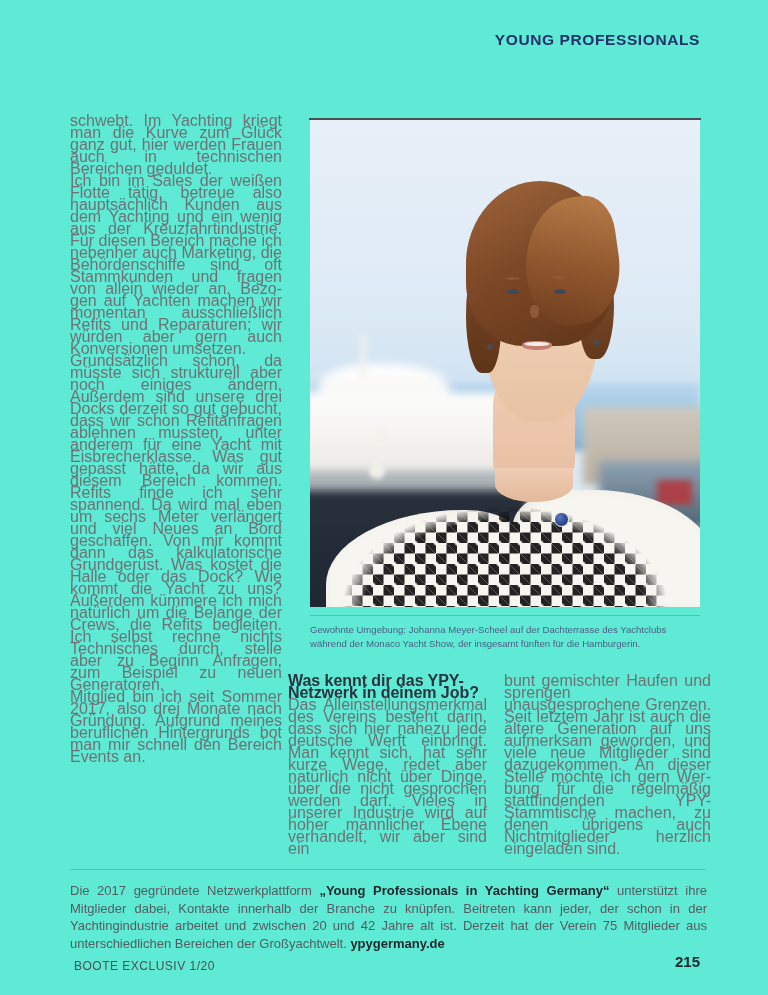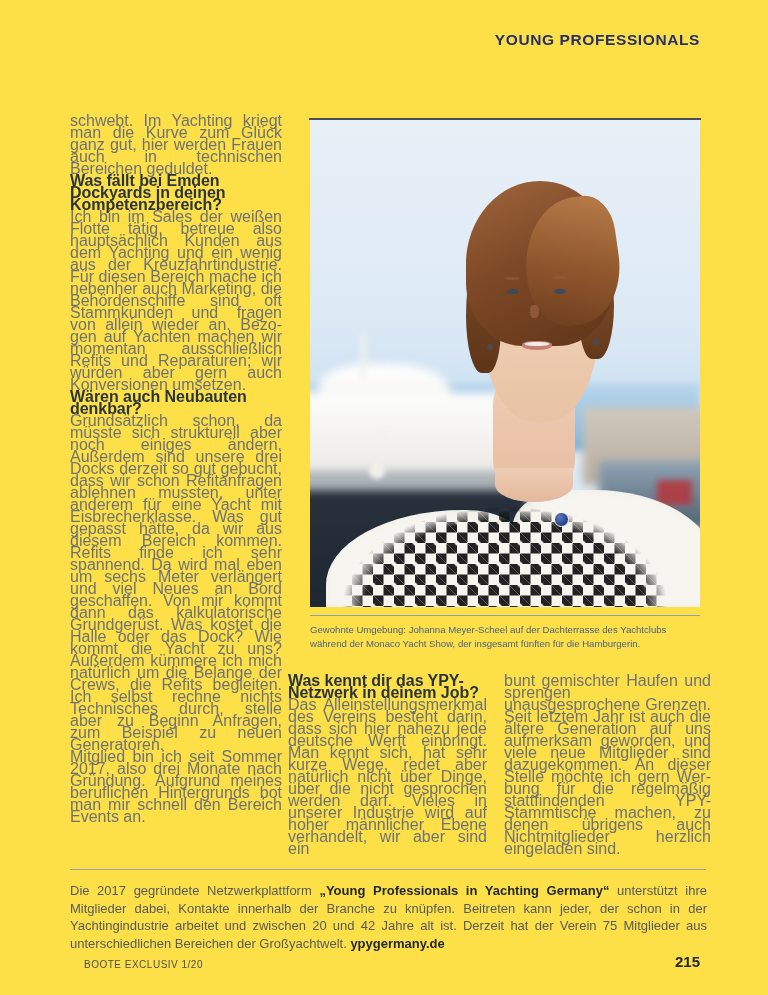--- a/index.html
+++ b/index.html
@@ -13,21 +13,21 @@
     position: relative;
     font-family: "Liberation Sans", sans-serif;
     -webkit-font-smoothing: antialiased;
   }
   .page {
     position: absolute;
     left: 0; top: 0;
     width: 768px;
     height: 995px;
     overflow: hidden;
-    background: #fde047;
+    background: #5eead4;
   }
 
   
   .running-head {
     position: absolute;
     right: 68px;
     top: 31px;
     font-size: 15.5px;
     font-weight: bold;
     letter-spacing: 0.6px;
@@ -364,23 +364,23 @@
     font-size: 13px;
     line-height: 17.6px;
     color: #575b60;
     text-align: justify;
   }
   .info-text b { color: #23282e; }
 
   
   .folio-left {
     position: absolute;
-    left: 84px;
+    left: 74px;
     top: 959px;
-    font-size: 10px;
+    font-size: 12px;
     letter-spacing: 0.5px;
     color: #4b4f55;
   }
   .folio-right {
     position: absolute;
     right: 68px;
     top: 953px;
     font-size: 15px;
     font-weight: bold;
     color: #23282e;
@@ -388,23 +388,21 @@
 </style>
 </head>
 <body>
 
 <div class="page">
 
   <div class="running-head">YOUNG PROFESSIONALS</div>
 
   <div class="col" id="col-left">
       <p class="b">schwebt. Im Yachting kriegt man die Kurve zum Glück ganz gut, hier werden Frauen auch in technischen Bereichen geduldet.</p>
-      <p class="q">Was fällt bei Emden Dockyards in dei­nen Kompetenzbereich?</p>
       <p class="b">Ich bin im Sales der weißen Flotte tätig, betreue also hauptsächlich Kunden aus dem Yachting und ein wenig aus der Kreuzfahrtindustrie. Für diesen Bereich mache ich nebenher auch Marketing, die Behördenschiffe sind oft Stammkunden und fragen von allein wieder an. Bezo­gen auf Yachten machen wir momentan ausschließlich Refits und Reparaturen; wir würden aber gern auch Konversionen umsetzen.</p>
-      <p class="q">Wären auch Neubauten denkbar?</p>
       <p class="b">Grundsätzlich schon, da müsste sich strukturell aber noch einiges ändern. Außerdem sind unsere drei Docks der­zeit so gut gebucht, dass wir schon Refitanfragen ablehnen mussten, unter anderem für eine Yacht mit Eisbrecher­klasse. Was gut gepasst hätte, da wir aus diesem Bereich kommen. Refits finde ich sehr spannend. Da wird mal eben um sechs Meter verlängert und viel Neues an Bord geschaffen. Von mir kommt dann das kalkulatorische Grundgerüst. Was kostet die Halle oder das Dock? Wie kommt die Yacht zu uns? Außerdem kümmere ich mich natürlich um die Be­lange der Crews, die Refits begleiten. Ich selbst rechne nichts Technisches durch, stelle aber zu Beginn Anfragen, zum Bei­spiel zu neuen Generatoren.</p>
       <p class="b">Mitglied bin ich seit Sommer 2017, also drei Monate nach Gründung. Aufgrund meines beruflichen Hintergrunds bot man mir schnell den Bereich Events an.</p>
     </div>
 
   <div class="figure">
     <div class="fig-rule-top"></div>
     <div class="photo">
       <div class="photo-inner">
         <div class="sky"></div>
         <div class="sea"></div>

